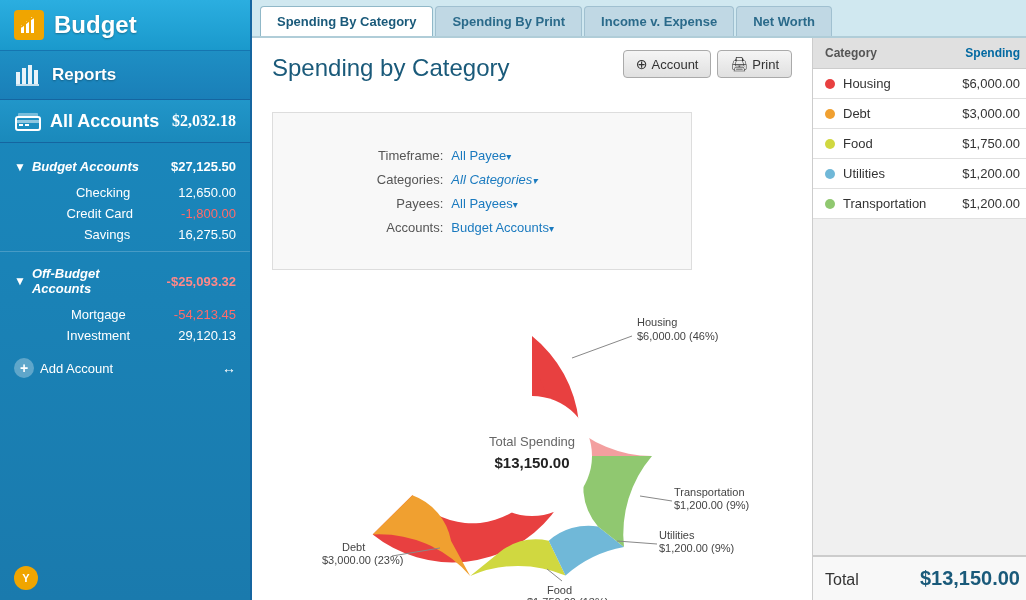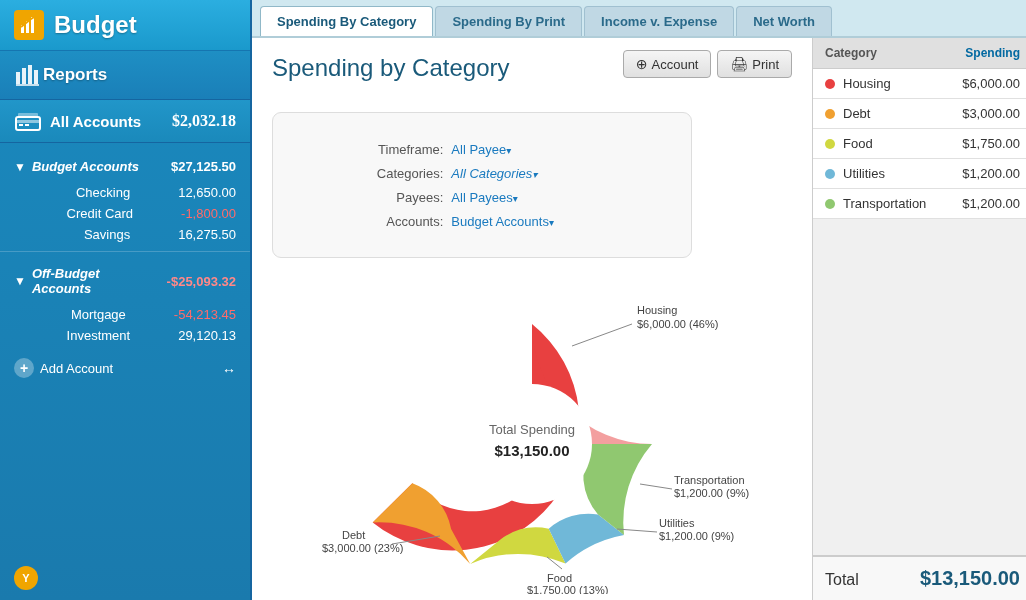--- a/index.html
+++ b/index.html
@@ -34,21 +34,21 @@
       color: white;
       font-size: 24px;
       font-weight: bold;
       text-shadow: 0 1px 2px rgba(0,0,0,0.3);
     }
     .sidebar-reports {
       background: linear-gradient(to bottom, #1e8fc4 0%, #1a7fb8 100%);
       padding: 10px 14px;
       display: flex;
       align-items: center;
-      gap: 1px;
+      gap: 10px;
       border-bottom: 1px solid #1565a0;
     }
     .reports-icon {
       width: 28px; height: 28px;
       display: flex; align-items: center; justify-content: center;
     }
     .sidebar-reports-label {
       color: white;
       font-size: 17px;
       font-weight: bold;
@@ -61,21 +61,21 @@
       align-items: center;
       gap: 8px;
       border-bottom: 1px solid #1565a0;
     }
     .all-accounts-icon {
       width: 28px; height: 22px;
       display: flex; align-items: center; justify-content: center;
     }
     .all-accounts-label {
       color: white;
-      font-size: 15px;
+      font-size: 18px;
       font-weight: bold;
       flex: 1;
     }
     .all-accounts-balance {
       color: white;
       font-size: 16px;
       font-weight: bold;
       font-family: Liberation Serif, serif;
     }
     .sidebar-section {
@@ -429,21 +429,21 @@
             <span class="action-btn-icon">⊕</span>
             <span>Account</span>
           </button>
           <button class="action-btn">
             <span class="action-btn-icon">🖨</span>
             <span>Print</span>
           </button>
         </div>
       </div>
 
-      <div style="background:#f8f8f8; border:1px solid #ddd; padding:24px 16px; margin-bottom:16px; width:420px; border-radius:9px;">
+      <div style="background:#f8f8f8; border:1px solid #ddd; padding:30px 16px; margin-bottom:16px; width:420px; border-radius:0;">
         <table style="border-collapse:collapse; width:100%;">
           <tbody>
               <tr>
             <td style="padding:3px 8px 3px 0; text-align:right; font-size:13px; color:#555; white-space:nowrap;">Timeframe:</td>
             <td style="padding:3px 0;"><span style="font-size:13px; color:#1a7abf; cursor:pointer;">All Payee</span><span style="font-size:10px; color:#1a7abf;">▾</span></td>
           </tr>
           <tr>
             <td style="padding:3px 8px 3px 0; text-align:right; font-size:13px; color:#555;">Categories:</td>
             <td style="padding:3px 0;font-style:italic;"><span style="font-size:13px; color:#1a7abf; cursor:pointer;">All Categories</span><span style="font-size:10px; color:#1a7abf;">▾</span></td>
           </tr>

